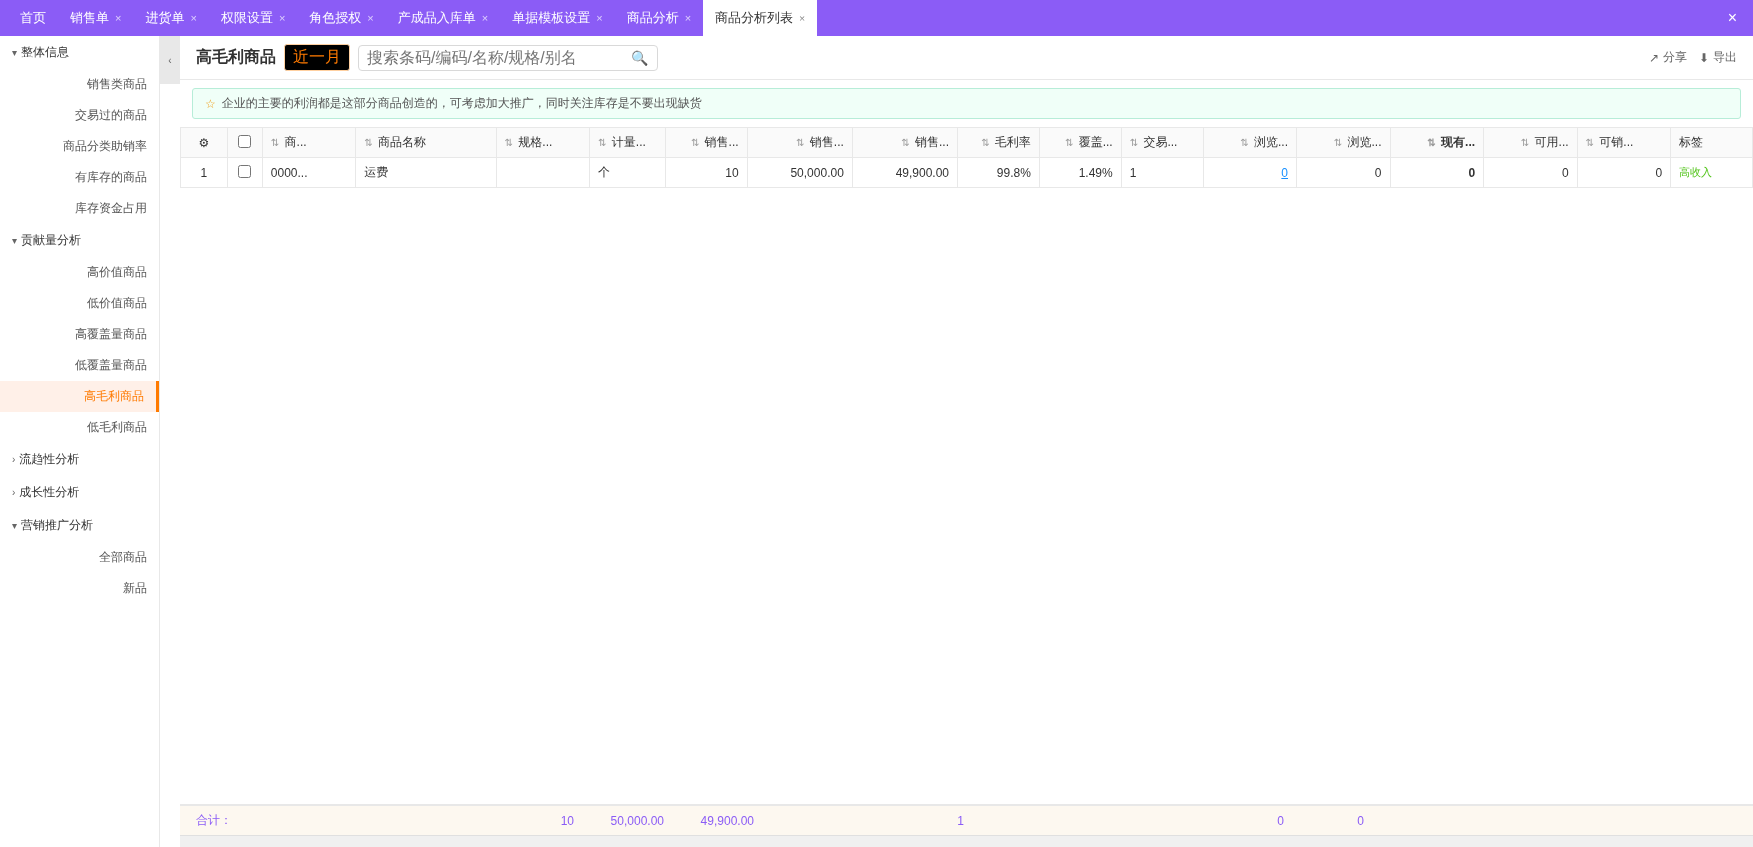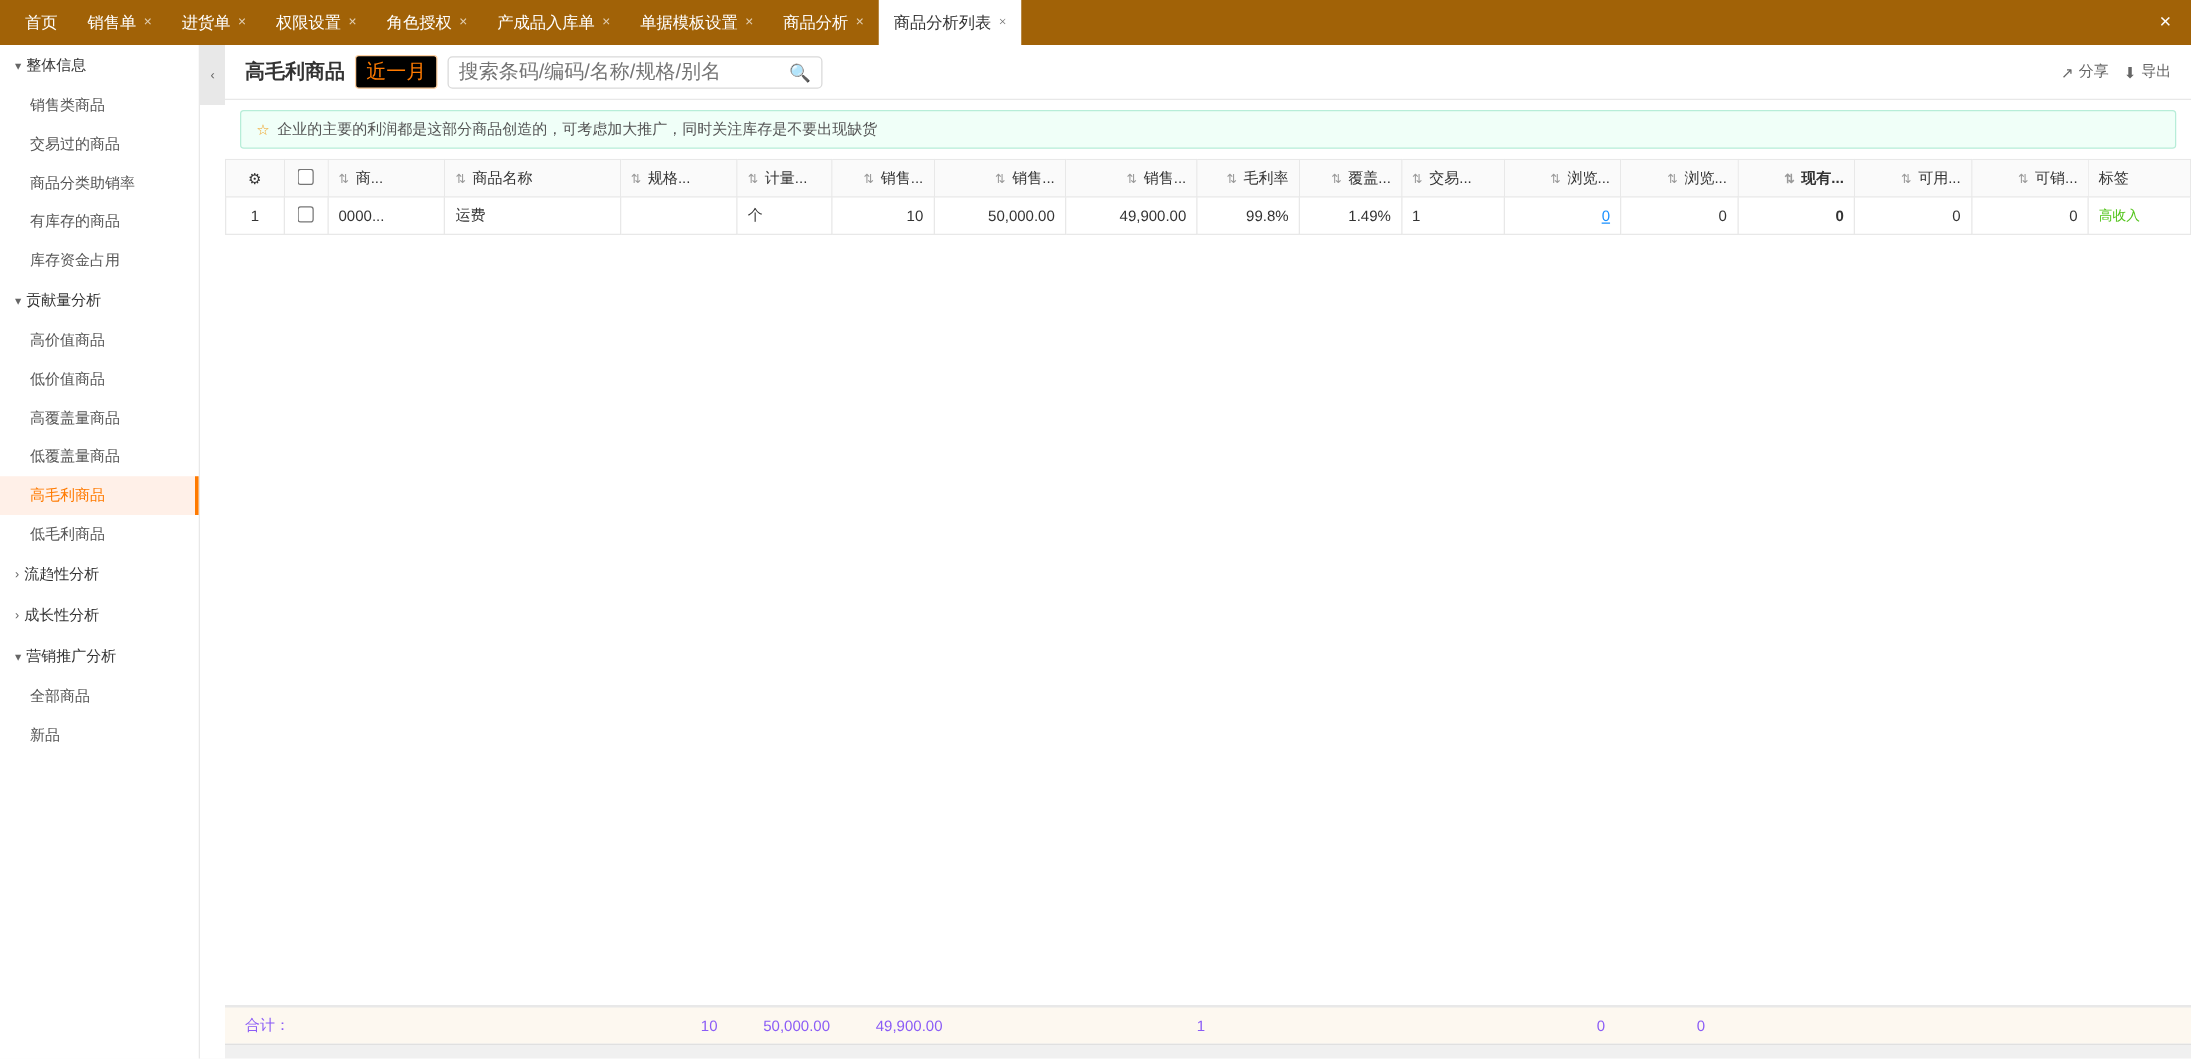--- a/index.html
+++ b/index.html
@@ -2,21 +2,21 @@
 <html><head>
   <meta charset="utf-8">
   <style>
     * { margin: 0; padding: 0; box-sizing: border-box; }
     body { font-family: 'Microsoft YaHei', Arial, sans-serif; font-size: 12px; background: #f5f5f5; overflow: hidden; width: 1753px; height: 847px; }
 
     
     .top-nav {
       display: flex;
       align-items: center;
-      background: #a16207;
+      background: #8b5cf6;
       height: 36px;
       padding: 0 8px;
       color: white;
     }
     .top-nav .nav-item {
       padding: 0 12px;
       height: 36px;
       display: flex;
       align-items: center;
       cursor: pointer;
@@ -71,20 +71,21 @@
       margin-right: 4px;
       font-size: 10px;
       color: #666;
     }
     .sidebar-item {
       padding: 7px 12px 7px 24px;
       font-size: 12px;
       color: #555;
       cursor: pointer;
       white-space: nowrap;
+      text-align: right;
     }
     .sidebar-item.active {
       background: #fff0e8;
       color: #ff7a00;
       border-right: 3px solid #ff7a00;
     }
     .collapse-btn {
       width: 20px;
       height: 48px;
       background: #e8e8e8;
@@ -243,21 +244,21 @@
     .col-sales-qty { width: 70px; text-align: right; }
     .col-sales-amt { width: 90px; text-align: right; }
     .col-sales-profit { width: 90px; text-align: right; }
     .col-gross { width: 70px; text-align: right; }
     .col-cover { width: 70px; text-align: right; }
     .col-trade { width: 70px; text-align: left; }
     .col-browse1 { width: 80px; text-align: right; }
     .col-browse2 { width: 80px; text-align: right; }
     .col-curr1 { width: 80px; text-align: right; font-weight: bold; }
     .col-curr2 { width: 80px; text-align: right; }
-    .col-curr3 { width: 80px; text-align: right; }
+    .col-curr3 { width: 80px; }
     .col-tag { width: 70px; }
   </style>
 </head>
 <body>
 
 <div class="top-nav">
   <div class="nav-item">
     <span>首页</span>
   </div>
   <div class="nav-item">

